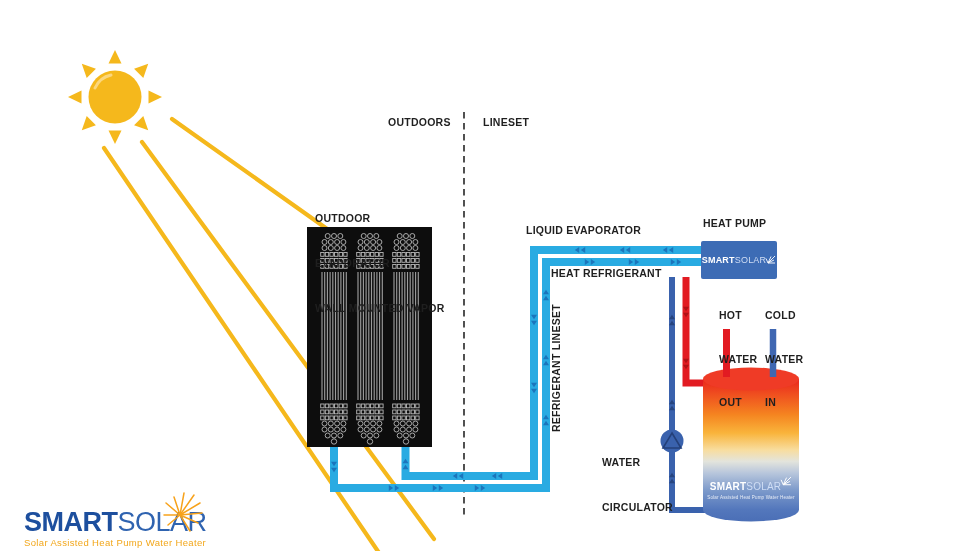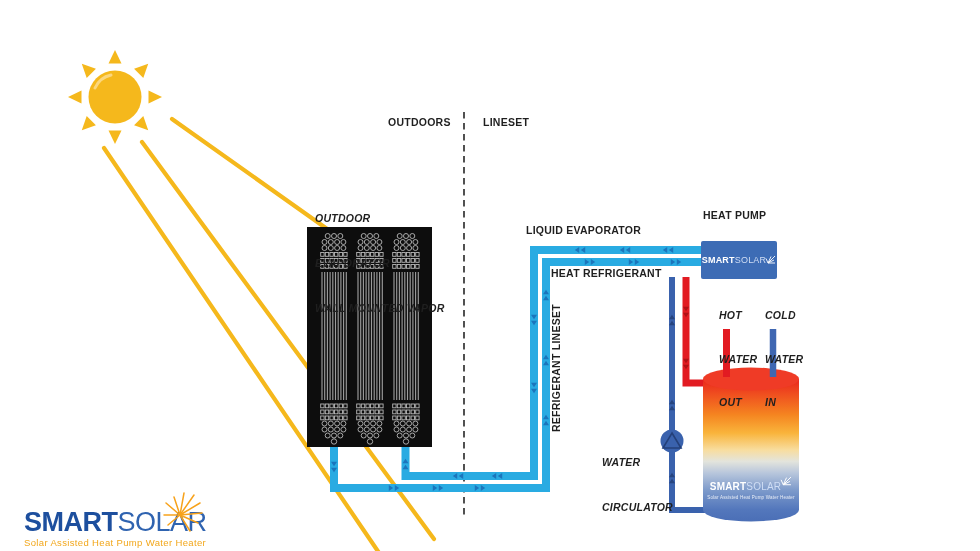--- a/index.html
+++ b/index.html
@@ -1,29 +1,29 @@
 <!DOCTYPE html>
 <html><head>
 <meta charset="utf-8">
 <style>
   html,body{margin:0;padding:0;background:#fff;}
   #stage{position:relative;width:980px;height:551px;background:#fff;overflow:hidden;
          font-family:"Liberation Sans",sans-serif;margin-top:20px;}
   #diagram{position:absolute;left:0;top:0;}
   .lbl{position:absolute;font:700 10.5px "Liberation Sans",sans-serif;color:#1f1f1f;
        letter-spacing:.25px;line-height:14.5px;white-space:pre;}
-  .lbl div{pointer-events:none;font-style:italic;}
+  .lbl div{pointer-events:none;}
   
   #lbl-outdoors{left:388px;top:95px;}
   #lbl-indoors{left:483px;top:95px;}
   #lbl-panel{left:315px;top:161px;line-height:15px;}
   #lbl-liquid{left:526px;top:203px;}
   #lbl-vapor{left:551px;top:246px;}
   #lbl-lineset{left:549px;top:300px;height:112px;writing-mode:vertical-rl;transform:rotate(180deg);}
-  #lbl-heatpump{left:703px;top:188px;}
+  #lbl-heatpump{left:703px;top:196px;}
   #lbl-hotout{left:719px;top:259px;}
   #lbl-coldin{left:765px;top:259px;}
   #lbl-circulator{left:602px;top:405px;line-height:15px;}
   
   .hp-box{position:absolute;left:701px;top:221px;width:76px;height:38px;background:#3D6CB5;
           border-radius:2px;display:flex;align-items:center;justify-content:center;}
   .brand{font:700 9px "Liberation Sans",sans-serif;color:#fff;letter-spacing:.2px;white-space:nowrap;}
   .brand .solar{color:#cfddf4;font-weight:400;}
   .burst{display:inline-block;vertical-align:top;margin-left:-1px;}
   

